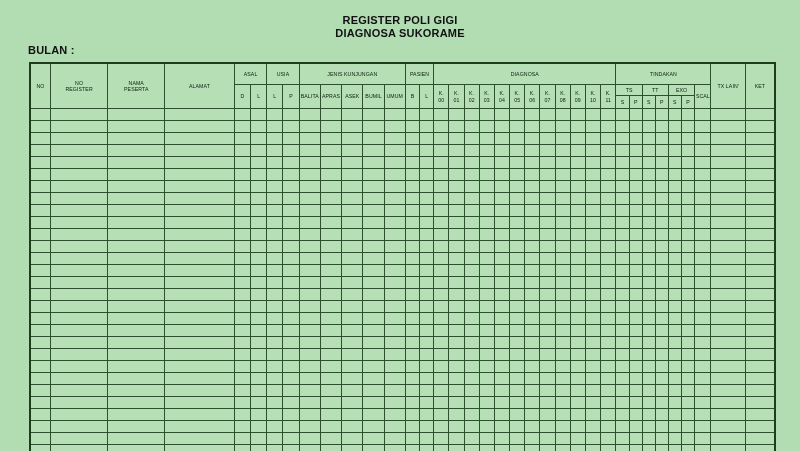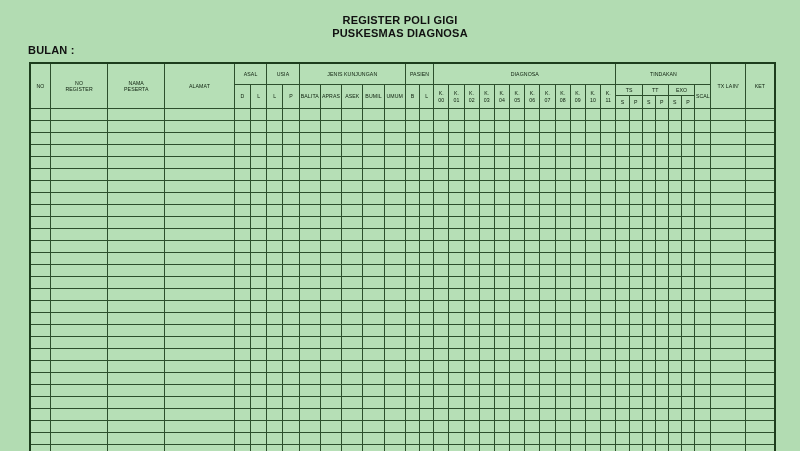--- a/index.html
+++ b/index.html
@@ -86,21 +86,21 @@
   }
   td.cell {
     height: 11px;
   }
 </style>
 </head>
 <body>
 
 <div class="title-block">
   <div class="title-line">REGISTER POLI GIGI</div>
-  <div class="title-line">PUSKESMAS DIAGNOSA</div>
+  <div class="title-line">DIAGNOSA SUKORAME</div>
 </div>
 
 <div class="bulan">BULAN :</div>
 
 <div class="sheet">
   <table class="register">
     <colgroup>
       <col style="width:20px">
       <col style="width:57px">
       <col style="width:56px">

